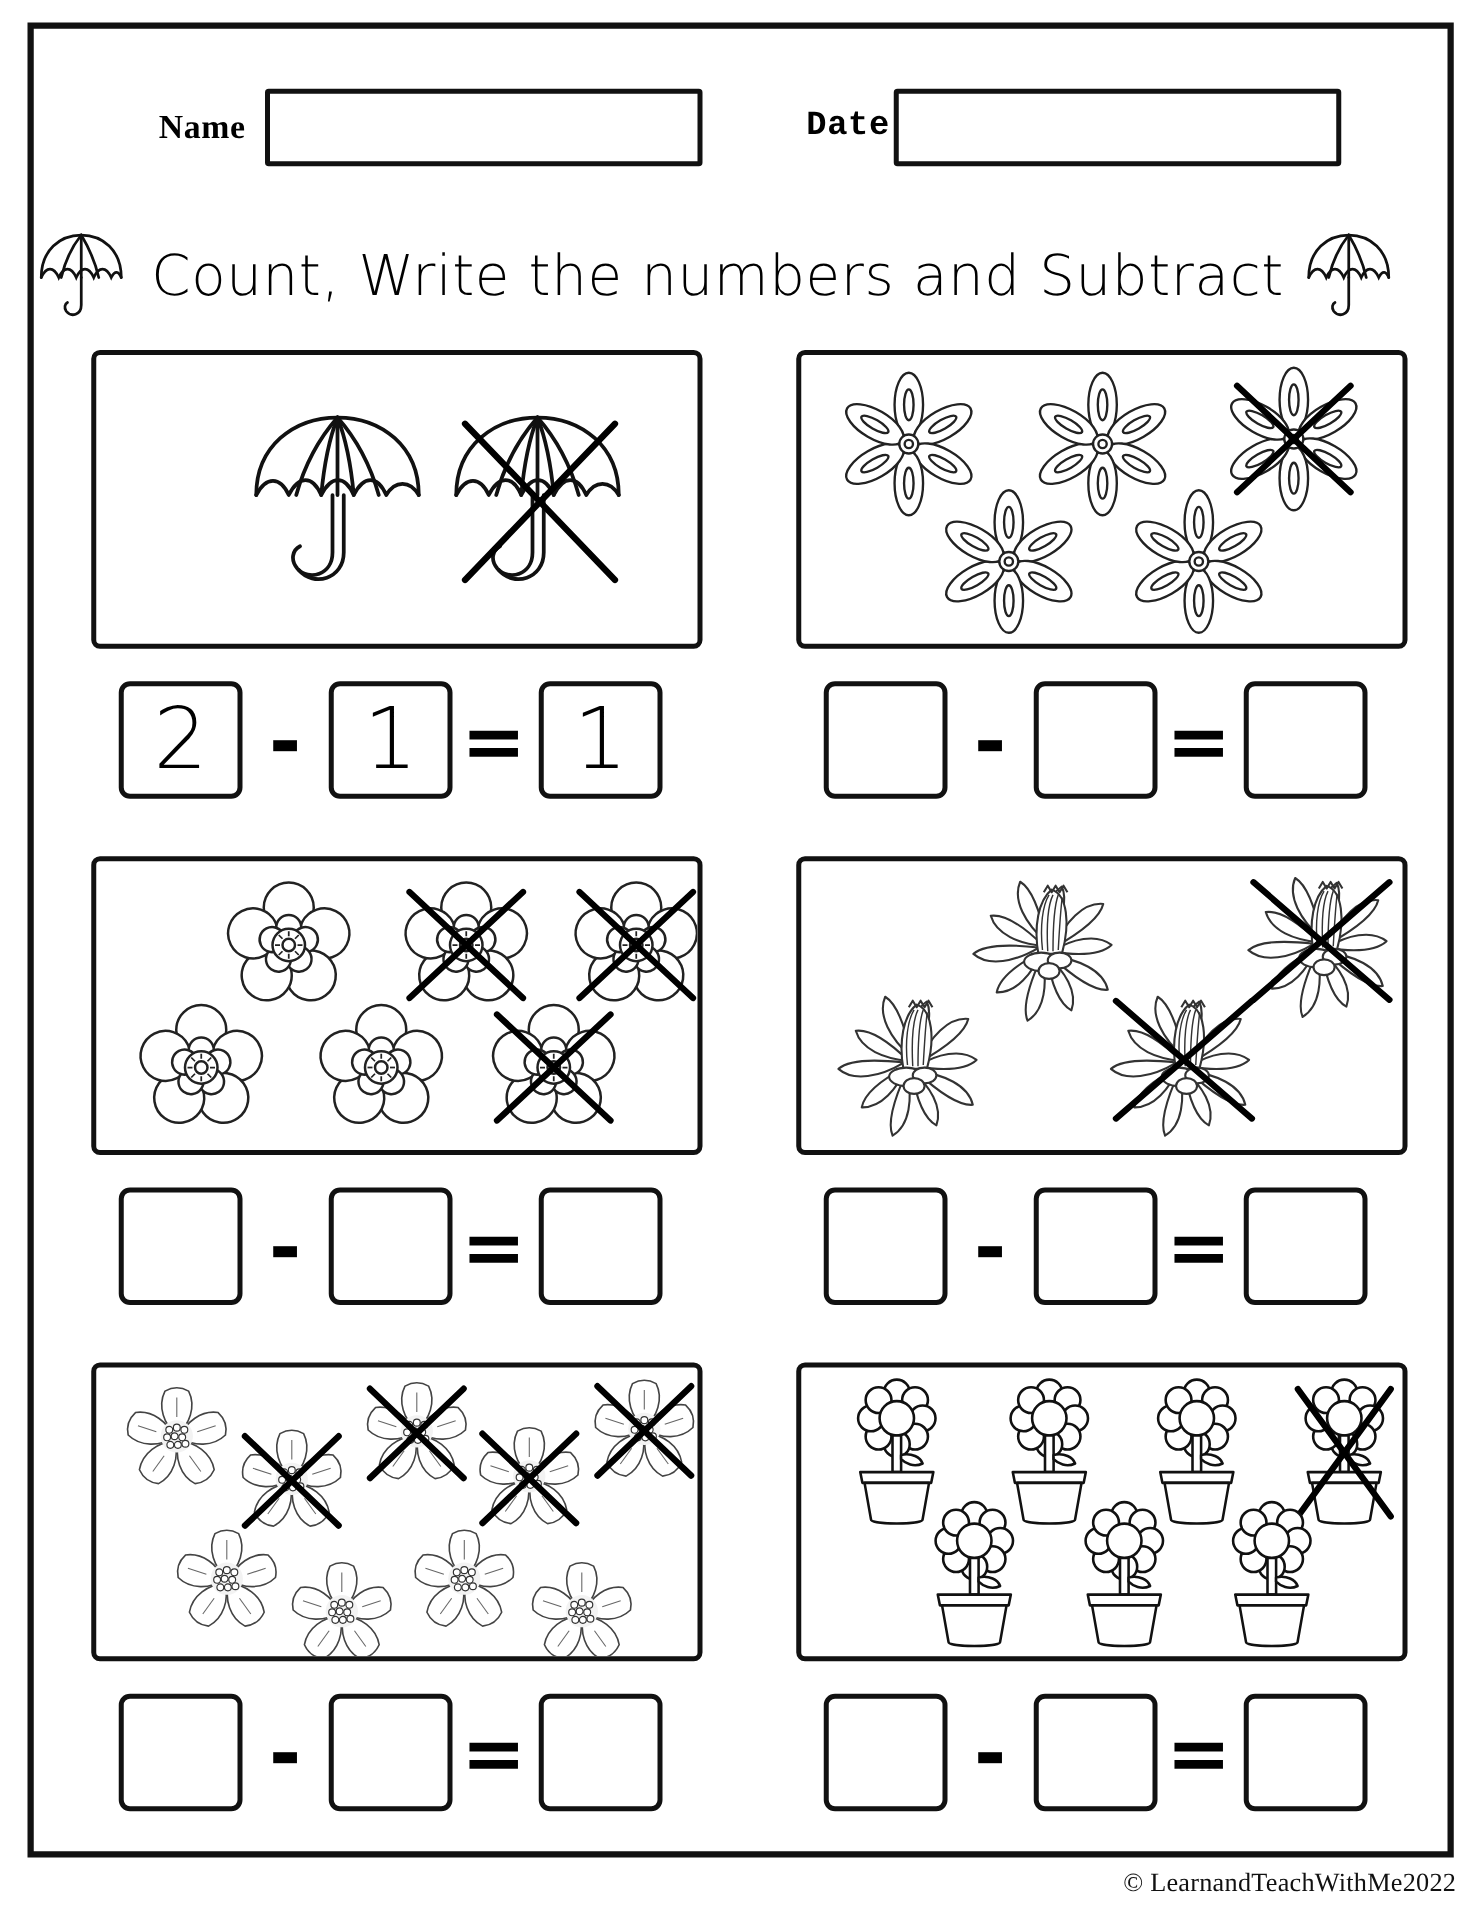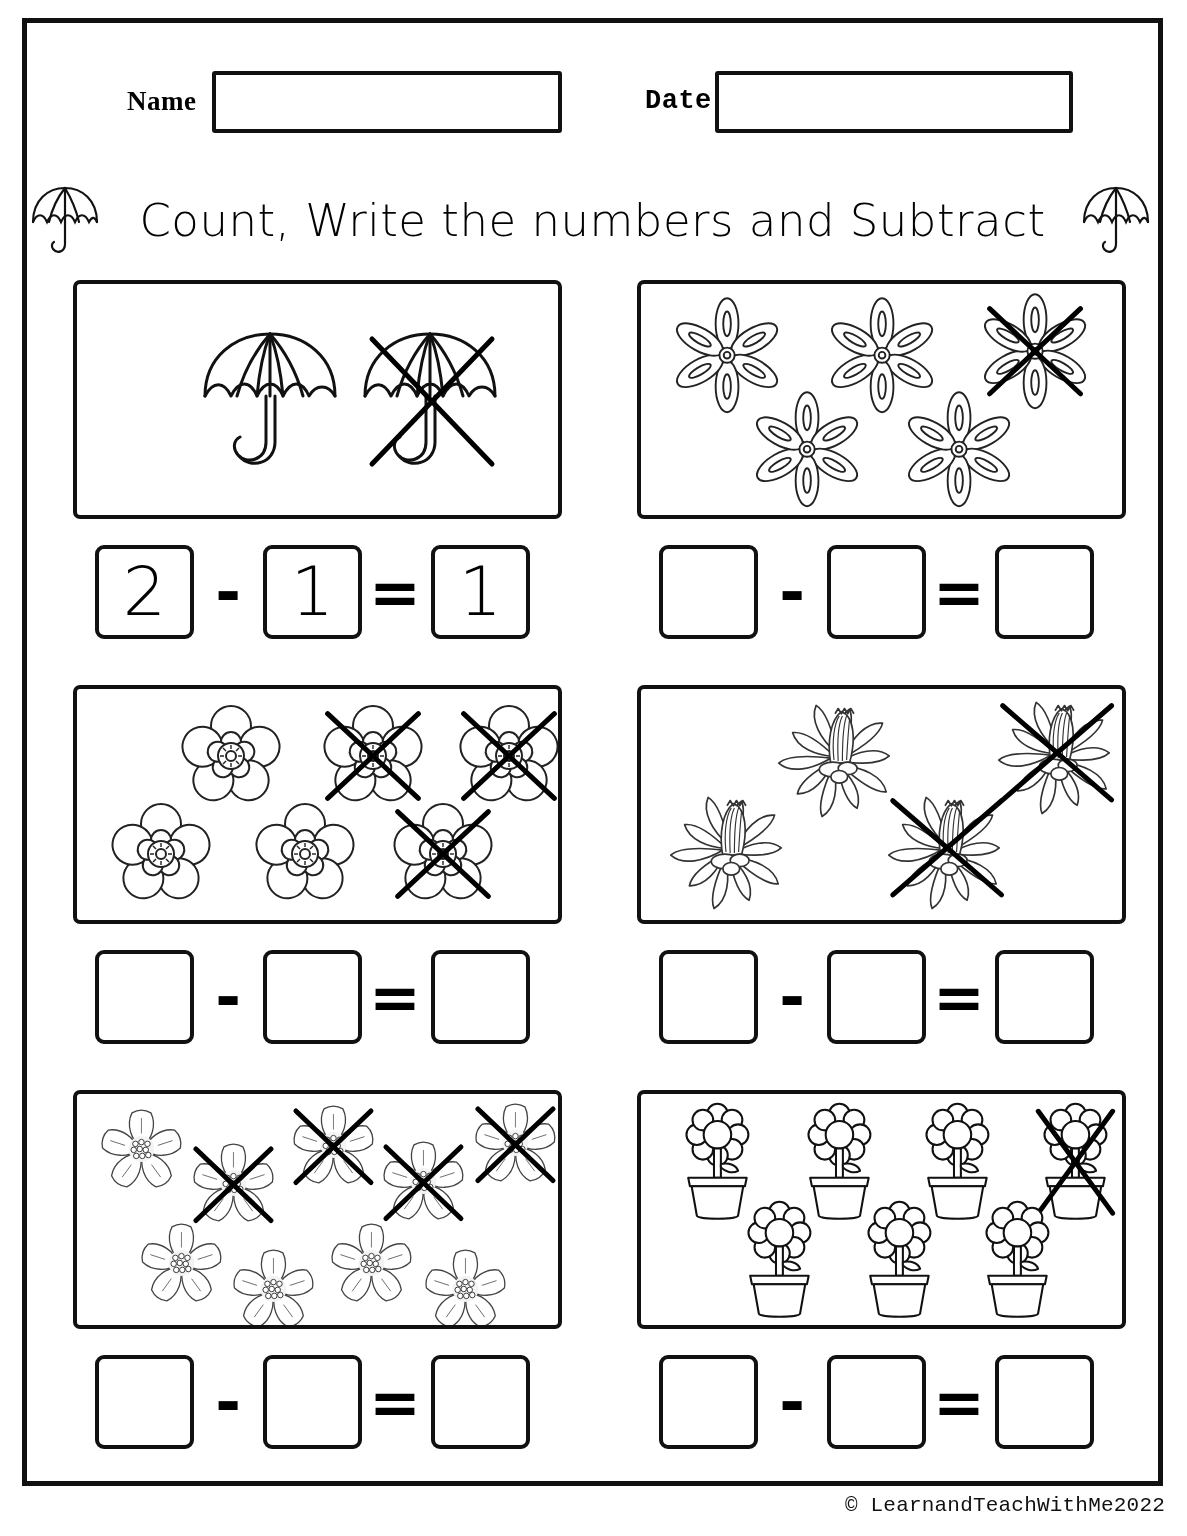--- a/index.html
+++ b/index.html
@@ -76,21 +76,21 @@
 
   
   .title-row {
     position: absolute;
     left: 0;
     top: 155px;
     width: 100%;
     height: 85px;
     display: flex;
     align-items: center;
-    justify-content: space-between;
+    justify-content: flex-start;
     gap: 14px;
   }
   .title-text {
     font-family: "DejaVu Sans", sans-serif;
     font-size: 45px;
     font-weight: 300;
     letter-spacing: 0.5px;
     white-space: nowrap;
   }
   .title-umbrella { flex: 0 0 auto; display: block; }
@@ -167,21 +167,21 @@
     color: #000;
   }
   .op.minus { left: 125px; font-size: 62px; }
   .op.equals { left: 292px; font-size: 62px; }
 
   
   .footer {
     position: absolute;
     right: 22px;
     top: 1494px;
-    font-family: Liberation Mono, monospace;
+    font-family: Liberation Serif, serif;
     font-size: 21px;
     letter-spacing: 0.2px;
     color: #111111;
     white-space: nowrap;
   }
 </style>
 </head>
 <body>
 
 <div class="page">

